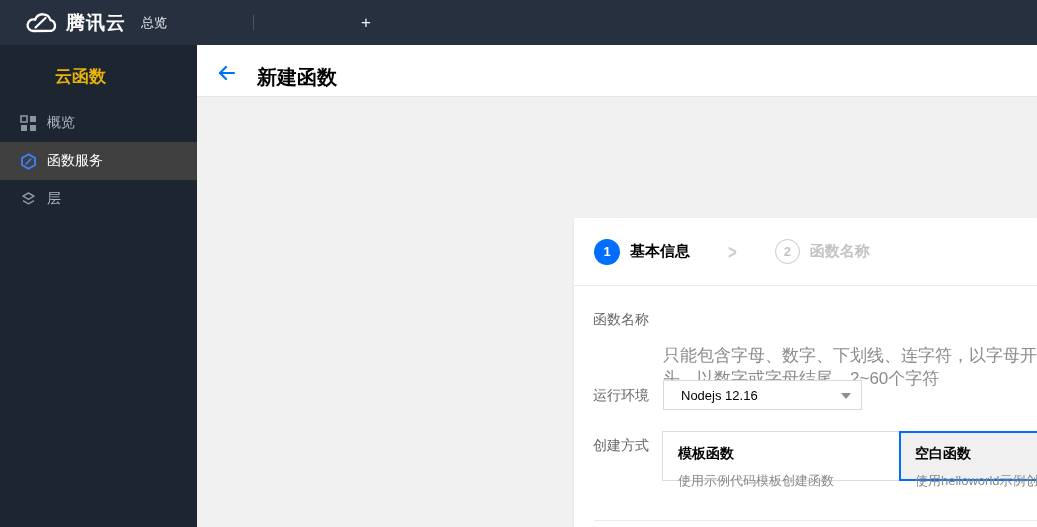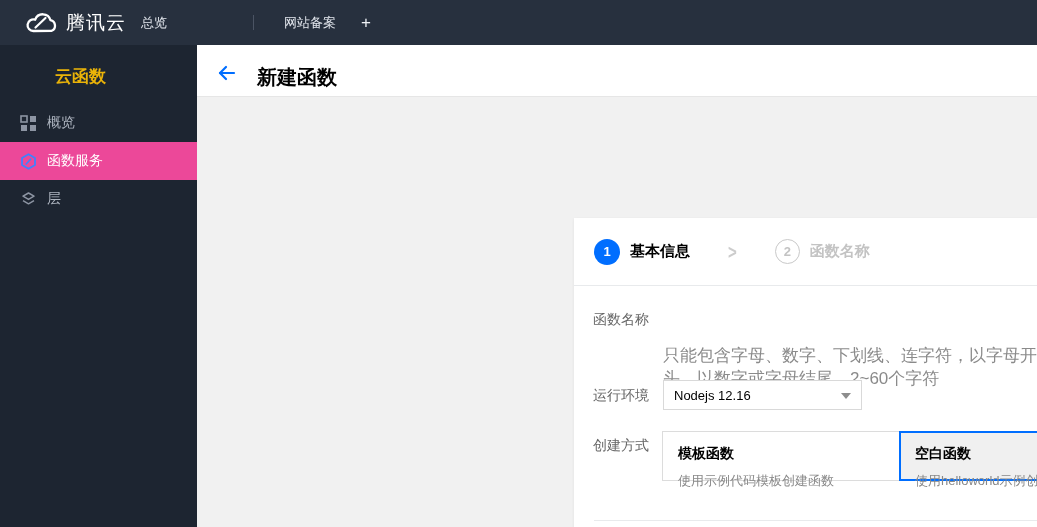--- a/index.html
+++ b/index.html
@@ -3,38 +3,38 @@
 <meta charset="utf-8">
 <style>
   * { margin:0; padding:0; box-sizing:border-box; }
   html,body { width:1037px; height:527px; overflow:hidden;
     font-family:"Liberation Sans","DejaVu Sans",sans-serif; background:#f1f1f1; }
   .stage { position:relative; width:1037px; height:527px; }
 
   
   .topbar { position:absolute; left:0; top:0; width:1037px; height:45px; background:#27303e; }
   .logo { position:absolute; left:24px; top:10px; display:flex; align-items:center; cursor:pointer; }
-  .brand { color:#ffffff; font-size:19px; font-weight:400; letter-spacing:1px; margin-left:9px; }
+  .brand { color:#ffffff; font-size:19px; font-weight:700; letter-spacing:1px; margin-left:9px; }
   .topnav-item { position:absolute; top:0; height:45px; line-height:45px; color:#e2e6ed; font-size:13px; cursor:pointer; }
   .topnav-item.overview { left:141px; }
   .topnav-item.products { left:188px; }
   .topnav-item.beian { left:284px; }
   .topnav-item.plus { left:361px; font-size:17px; color:#eef1f5; }
   .caret-down { display:inline-block; width:0; height:0; border-left:4px solid transparent;
     border-right:4px solid transparent; border-top:5px solid #aeb6c2; margin-left:6px; vertical-align:2px; }
   .topnav-divider { position:absolute; left:253px; top:15px; width:1px; height:15px; background:#4b5464; }
 
   
   .sidebar { position:absolute; left:0; top:45px; width:197px; height:482px; background:#1d2531; }
   .sidebar-title { position:absolute; left:20px; top:20px; color:#eab308; font-size:17px; font-weight:bold;margin-left:35px; }
   .side-items { position:absolute; left:0; top:59px; width:197px; }
   .side-item { height:38px; display:flex; align-items:center; padding-left:20px; cursor:pointer;
     color:#aeb5c0; font-size:14px; }
   .side-item .ic { width:17px; height:17px; margin-right:10px; flex:0 0 17px; }
-  .side-item.active { background:#ec4899; color:#ffffff; }
+  .side-item.active { background:#404040; color:#ffffff; }
 
   
   .pagehead { position:absolute; left:197px; top:45px; width:840px; height:52px; background:#ffffff;
     border-bottom:1px solid #e6e6e6; }
   .back-btn { position:absolute; left:216px; top:64px; width:20px; height:18px; cursor:pointer; }
   .page-title { position:absolute; left:257px; top:64px; font-size:20px; font-weight:bold; color:#000000; }
 
   
   .content { position:absolute; left:197px; top:97px; width:840px; height:430px; background:#f1f1f1; }
   .card { position:absolute; left:377px; top:121px; right:0; height:374px; background:#ffffff;
@@ -59,21 +59,21 @@
   .name-input { position:absolute; left:89px; top:85px; width:199px; height:32px; background:#ffffff;
     border:1px solid #006eff; box-shadow:0 0 0 1px rgba(0,110,255,.25); display:flex; align-items:center;
     padding-left:10px; cursor:text; }
   .name-value { font-size:14px; color:#000000; }
   .text-caret { display:inline-block; width:1px; height:16px; background:#000000; margin-left:1px; }
   .input-clock { position:absolute; right:7px; top:4px; width:22px; height:22px; cursor:pointer; }
 
   .field-hint { position:absolute; left:89px; top:126px; font-size:17px; color:#8a8a8a; }
 
   .runtime-select { position:absolute; left:89px; top:162px; width:199px; height:30px; background:#ffffff;
-    border:1px solid #d9d9d9; display:flex; align-items:center; padding-left:10px; font-size:13px;
+    border:1px solid #d9d9d9; display:flex; align-items:center; padding-left:17px; font-size:13px;
     color:#000000; cursor:pointer; }
   .select-caret { position:absolute; right:10px; top:12px; width:0; height:0;
     border-left:5px solid transparent; border-right:5px solid transparent; border-top:6px solid #8d8d8d; }
 
   .method-cards { position:absolute; left:88px; top:213px; display:flex; }
   .method-card { width:238px; height:50px; padding:13px 0 0 15px; cursor:pointer; }
   .method-card.plain { background:#ffffff; border:1px solid #dcdcdc; }
   .method-card.selected { background:#f0f0f0; border:2px solid #006eff; margin-left:-1px; padding:12px 0 0 14px; }
   .method-title { font-size:14px; font-weight:bold; color:#000000; }
   .method-desc { font-size:13px; color:#888888; margin-top:9px; }
@@ -88,21 +88,20 @@
   <div class="topbar">
     <div class="logo">
       <svg width="33" height="24" viewBox="0 0 33 24">
         <path d="M9.5 20 a5.8 5.8 0 1 1 1.7-11.3 A8 8 0 0 1 26.5 9.2 a5.6 5.6 0 0 1 1.2 10.6 z" fill="none" stroke="#ffffff" stroke-width="2.3" stroke-linejoin="round"></path>
         <line x1="11.5" y1="16.5" x2="21.5" y2="7" stroke="#ffffff" stroke-width="2.2" stroke-linecap="round"></line>
       </svg>
       <span class="brand">腾讯云</span>
     </div>
     <span class="topnav-item overview">总览</span>
     <span class="topnav-divider"></span>
-    <span class="topnav-item beian">网站备案</span>
     <span class="topnav-item plus">+</span>
   </div>
 
   <div class="sidebar">
     <div class="sidebar-title">云函数</div>
     <div class="side-items">
 
       <div class="side-item">
         <svg class="ic" viewBox="0 0 17 17">
           <rect x="1" y="1" width="6" height="6" fill="none" stroke="#8d95a3" stroke-width="1.6"></rect>

